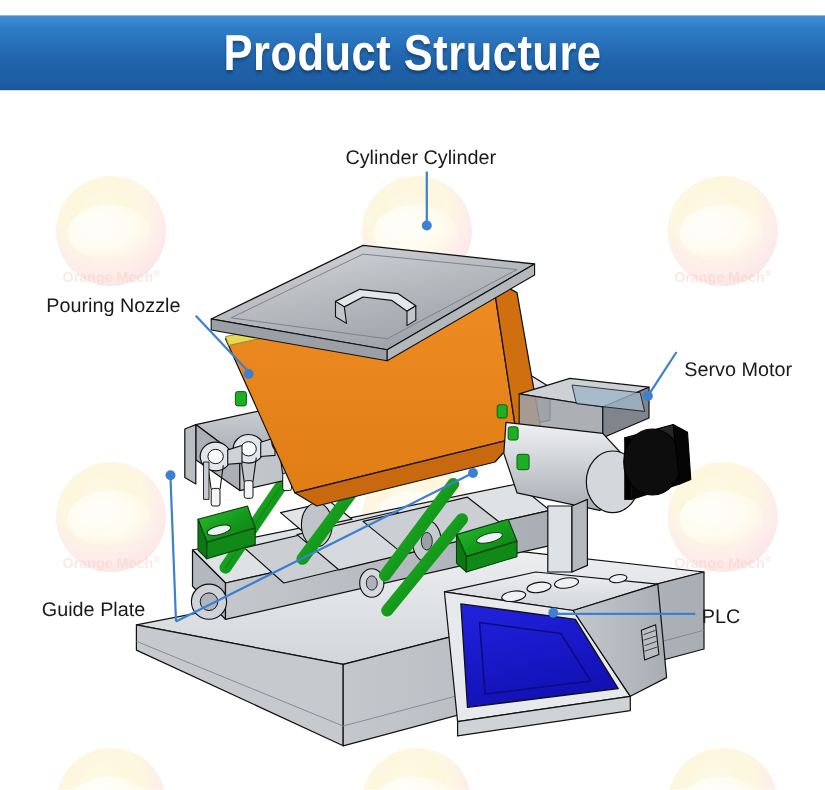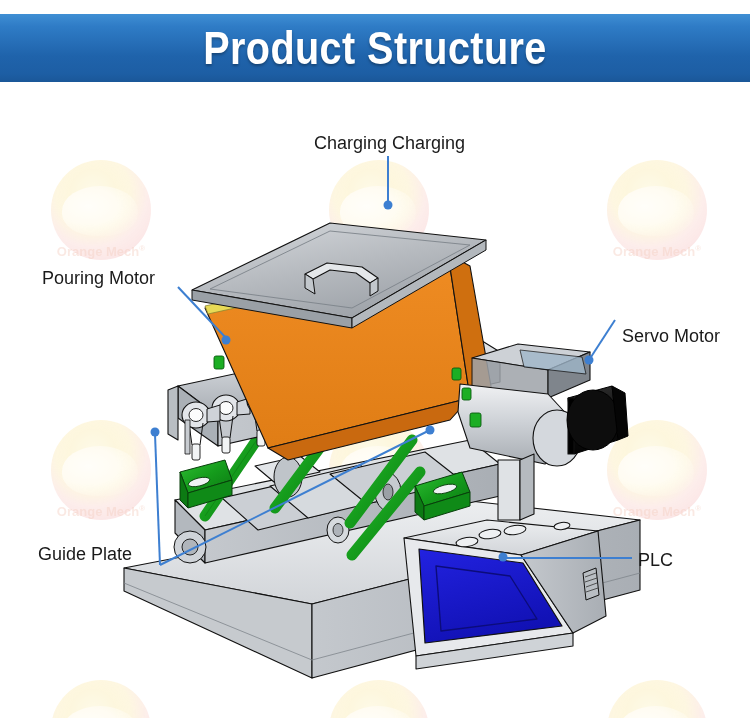--- a/index.html
+++ b/index.html
@@ -432,19 +432,19 @@
       <circle cx="155" cy="432" r="4.5"></circle>
       <circle cx="430" cy="430" r="4.5"></circle>
       <circle cx="503" cy="557" r="4.5"></circle>
     </g>
   </svg>
 
   <div id="banner">
     <div id="banner-title">Product Structure</div>
   </div>
 
-  <div class="callout" id="label-charging">Charging Charging</div>
-  <div class="callout" id="label-pouring">Pouring Motor</div>
+  <div class="callout" id="label-charging">Cylinder Cylinder</div>
+  <div class="callout" id="label-pouring">Pouring Nozzle</div>
   <div class="callout" id="label-servo">Servo Motor</div>
   <div class="callout" id="label-guide">Guide Plate</div>
   <div class="callout" id="label-plc">PLC</div>
 
 </div>
 
 </body></html>

